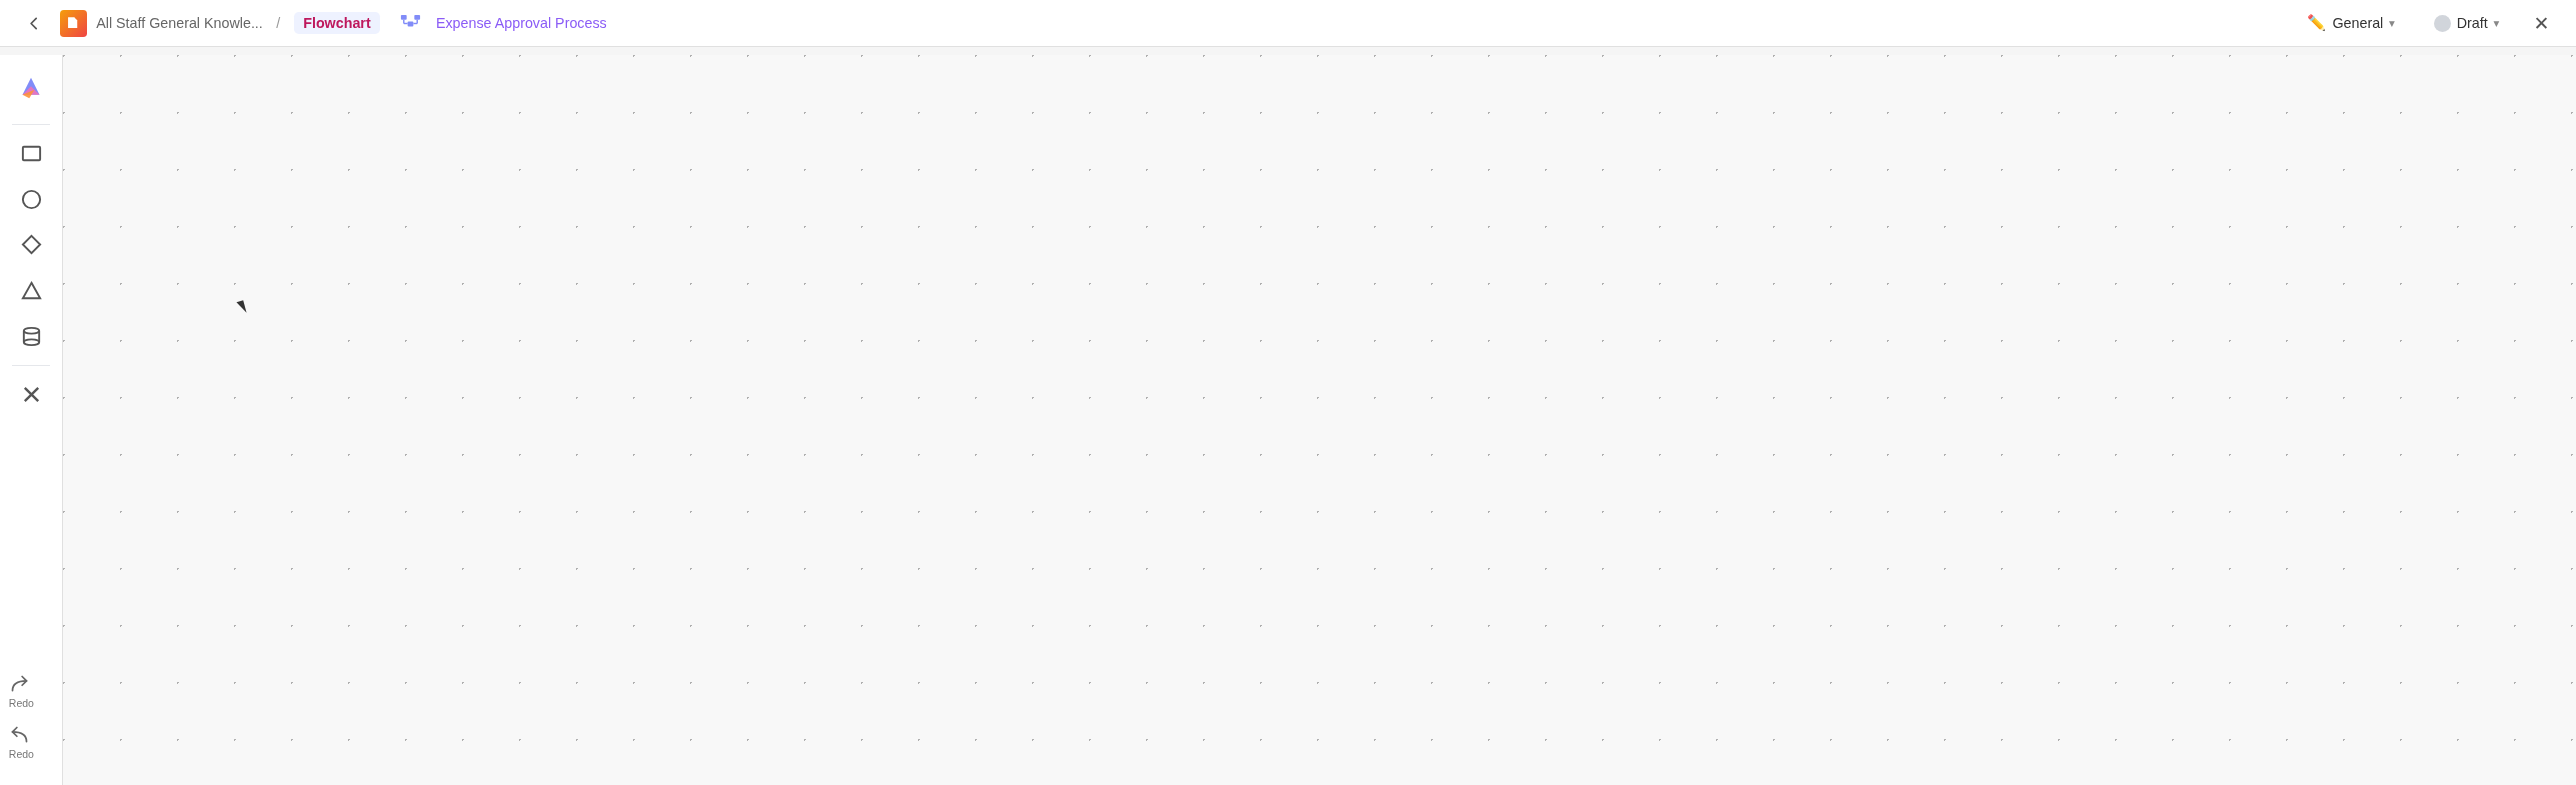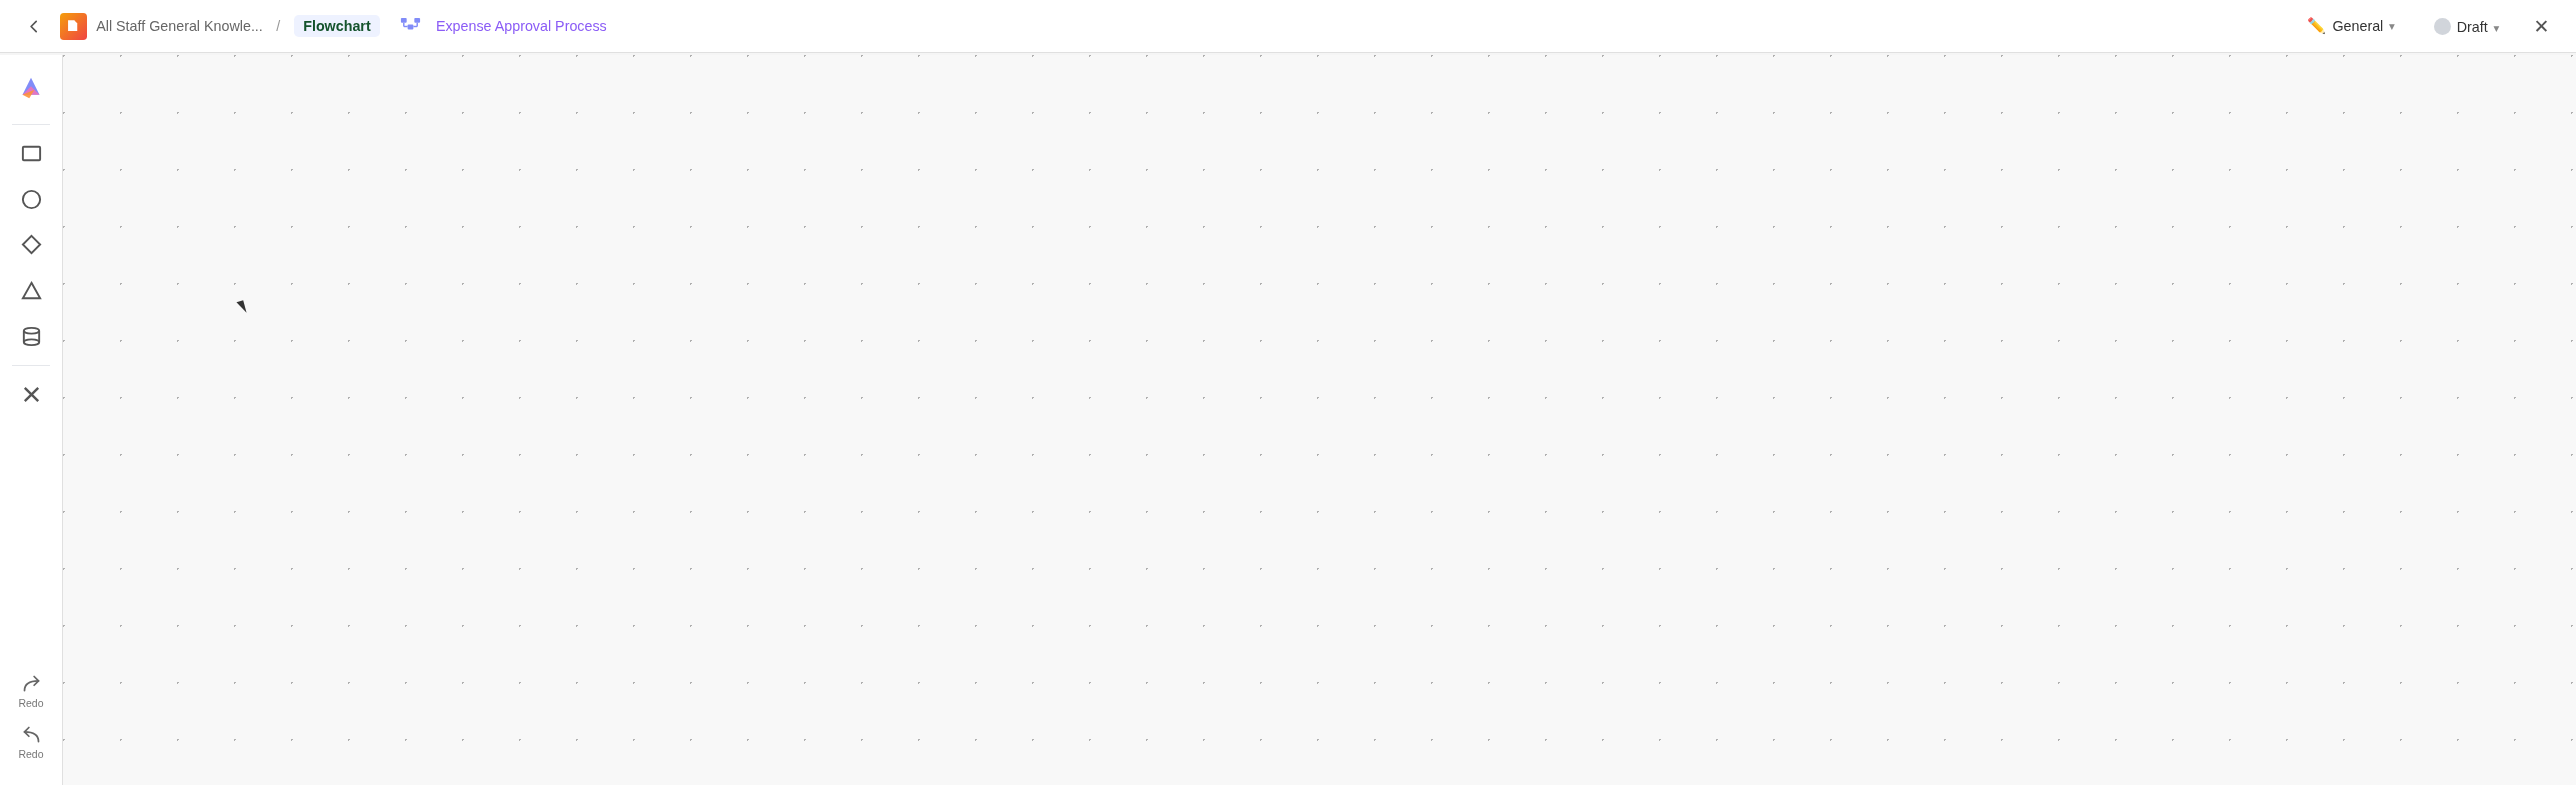--- a/index.html
+++ b/index.html
@@ -9,21 +9,21 @@
       width: 2576px;
       height: 786px;
       overflow: hidden;
       position: relative;
     }
 
     
     .topbar {
       position: fixed;
       top: 0; left: 0; right: 0;
-      height: 53px;
+      height: 47px;
       background: #ffffff;
       border-bottom: 1px solid #e0e0e0;
       display: flex;
       align-items: center;
       padding: 0 19px;
       z-index: 100;
       justify-content: space-between;
     }
     .topbar-left {
       display: flex;
@@ -52,21 +52,21 @@
       cursor: pointer;
     }
     .breadcrumb-sep {
       color: #999;
       font-size: 14.3px;
       margin: 0 3.8px;
     }
     .breadcrumb-current {
       font-size: 14.3px;
       font-weight: 600;
-      color: #14532d;
+      color: #be185d;
       background: #eef2ff;
       padding: 2.9px 9.6px;
       border-radius: 4.8px;
     }
     .flowchart-icon {
       width: 23px; height: 23px;
       margin-left: 9.6px;
       color: #6366f1;
     }
     .breadcrumb-title {
@@ -90,21 +90,21 @@
       font-size: 14.3px;
       color: #333;
       font-weight: 500;
       border: 1px solid transparent;
     }
     .pencil-icon { color: #6366f1; font-size: 15.3px; }
     .chevron-icon { color: #888; font-size: 11.5px; }
 
     .draft-btn {
       display: flex;
-      align-items: flex-end;
+      align-items: center;
       gap: 5.7px;
       padding: 4.8px 11.5px;
       border-radius: 5.7px;
       cursor: pointer;
       font-size: 14.3px;
       color: #333;
       font-weight: 500;
     }
     .draft-circle {
       width: 17px; height: 17px;
@@ -171,21 +171,21 @@
     .sidebar-bottom {
       position: absolute;
       bottom: 19px;
       display: flex;
       flex-direction: column;
       align-items: center;
       gap: 3.8px;
     }
     .redo-undo-btn {
       width: 52px;
-      display: flex; flex-direction: column; align-items: center;
+      display: flex; flex-direction: column; 
       cursor: pointer;
       padding: 5.7px 3.8px;
       border-radius: 5.7px;
       font-size: 11.5px;
       color: #666;
       gap: 2.9px;
     }
     .redo-undo-btn span { font-size: 10.5px; color: #777; }
 
     

